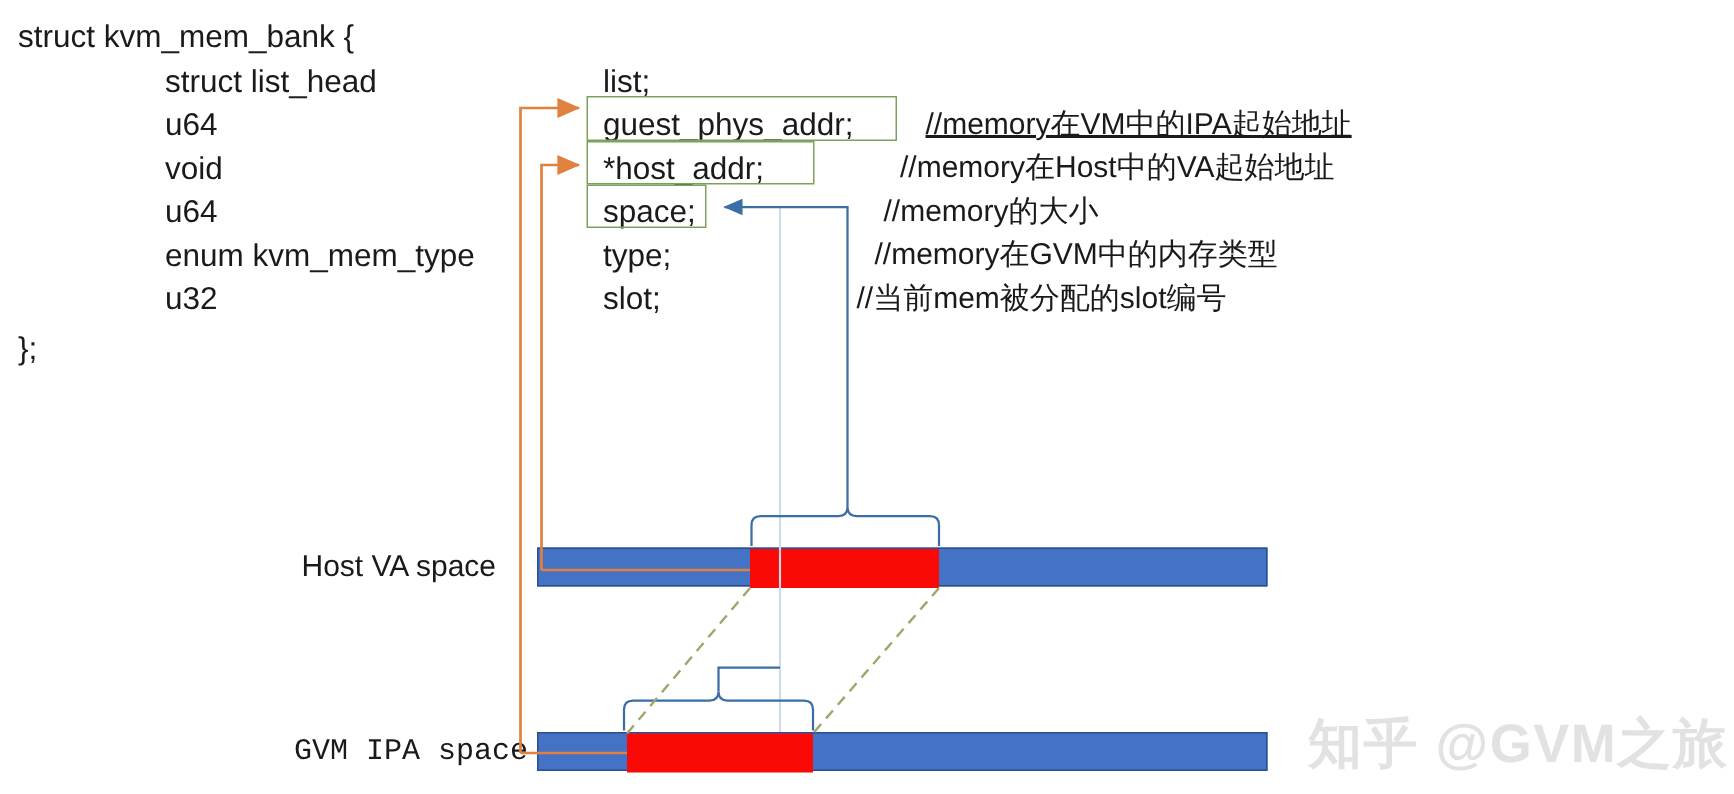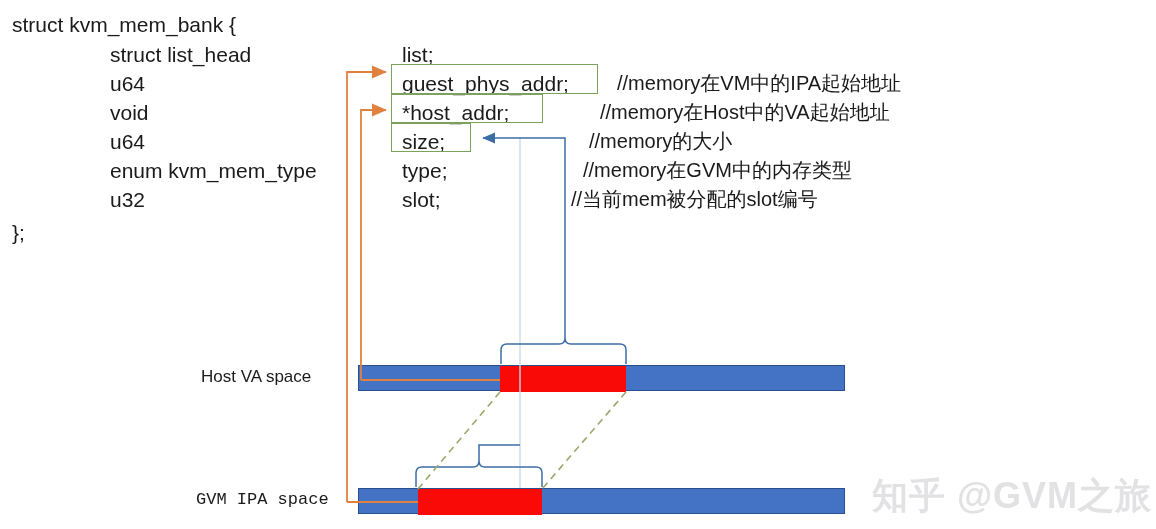--- a/index.html
+++ b/index.html
@@ -24,21 +24,21 @@
     position:absolute;
     border:1.4px solid #7aa25c;
     background:transparent;
     box-sizing:border-box;
   }
 
   
   .bar{position:absolute;height:26px;box-sizing:border-box;}
   .bar-blue{background:#4472C4;border:1px solid #2b4f8e;}
   .bar-red{position:absolute;height:26px;background:#FA0A06;box-sizing:border-box;}
-  .bar-label{position:absolute;font-size:17px;color:#1a1a1a;white-space:nowrap;}
+  .bar-label{position:absolute;font-size:20px;color:#1a1a1a;white-space:nowrap;}
 
   
   .watermark{
     position:absolute;
     font-size:36px;
     color:#e2e2e4;
     white-space:nowrap;
     letter-spacing:1px;
     font-weight:bold;
     user-select:none;
@@ -57,29 +57,29 @@
   <div class="code-line code-indent" style="top:102px;">void</div>
   <div class="code-line code-indent" style="top:131px;">u64</div>
   <div class="code-line code-indent" style="top:160px;">enum kvm_mem_type</div>
   <div class="code-line code-indent" style="top:189px;">u32</div>
 
   <div class="code-line code-type" style="top:222px;">};</div>
 
   <div class="code-line code-field" style="top:44px;">list;</div>
   <div class="code-line code-field" style="top:73px;">guest_phys_addr;</div>
   <div class="code-line code-field" style="top:102px;">*host_addr;</div>
-  <div class="code-line code-field" style="top:131px;">size;</div>
+  <div class="code-line code-field" style="top:131px;">space;</div>
   <div class="code-line code-field" style="top:160px;">type;</div>
   <div class="code-line code-field" style="top:189px;">slot;</div>
 
   <div class="fieldbox" style="left:391px;top:64px;width:207px;height:30px;"></div>
   <div class="fieldbox" style="left:391px;top:94px;width:152px;height:29px;"></div>
   <div class="fieldbox" style="left:391px;top:123px;width:80px;height:29px;"></div>
 
-  <div class="code-line code-comment" style="left:617px;top:73px;">//memory在VM中的IPA起始地址</div>
+  <div class="code-line code-comment" style="left:617px;top:73px;text-decoration:underline;">//memory在VM中的IPA起始地址</div>
   <div class="code-line code-comment" style="left:600px;top:102px;">//memory在Host中的VA起始地址</div>
   <div class="code-line code-comment" style="left:583px;top:160px;">//memory在GVM中的内存类型</div>
   <div class="code-line code-comment" style="left:589px;top:131px;">//memory的大小</div>
   <div class="code-line code-comment" style="left:571px;top:189px;">//当前mem被分配的slot编号</div>
 
   <div class="bar-label" style="left:201px;top:367px;">Host VA space</div>
   <div class="bar bar-blue" style="left:358px;top:365px;width:487px;"></div>
   <div class="bar-red" style="left:500px;top:366px;width:126px;"></div>
 
   <div class="bar-label" style="left:196px;top:490px;font-family:Liberation Mono, monospace;">GVM IPA space</div>

